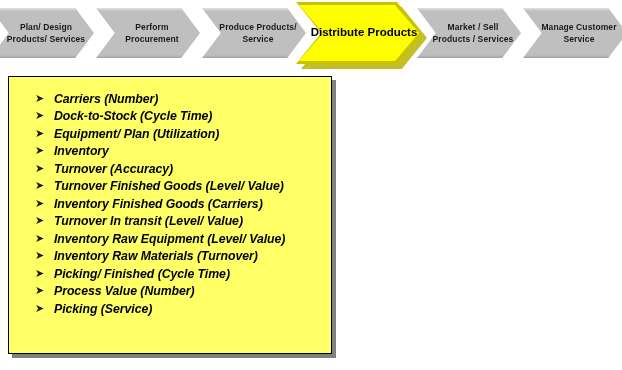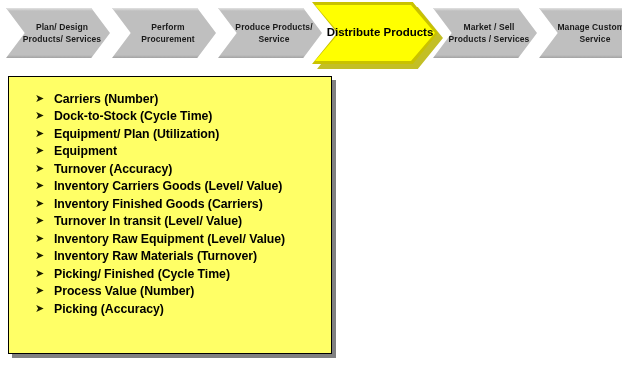--- a/index.html
+++ b/index.html
@@ -11,21 +11,21 @@
     width: 622px;
     height: 370px;
     position: relative;
     overflow: hidden;
     font-family: "Liberation Sans", sans-serif;
   }
 
   
   #process-bar {
     position: absolute;
-    left: 16px;
+    left: 0;
     top: 0;
     width: 563px;
     height: 68px;
     padding-left: 32px;
   }
 
   .chevron {
     position: absolute;
     display: flex;
     align-items: center;
@@ -160,20 +160,21 @@
   .bullet-arrow {
     flex: 0 0 auto;
     width: 19px;
     font-size: 11px;
     line-height: 1.45;
     color: #1a1a00;
     font-family: "DejaVu Sans", sans-serif;
   }
   .metric-text {
     flex: 1 1 auto;
+    font-style: italic;
   }
 </style>
 </head>
 <body>
 
 <div id="process-bar">
 
   <div class="chevron chevron-gray" style="left:-10px;">
     <span class="chev-edge"></span>
     <span class="chev-label">Plan/ Design Products/ Services</span>
@@ -218,29 +219,29 @@
       <li>
         <span class="bullet-arrow">➤</span>
         <span class="metric-text">Dock-to-Stock (Cycle Time)</span>
       </li>
       <li>
         <span class="bullet-arrow">➤</span>
         <span class="metric-text">Equipment/ Plan (Utilization)</span>
       </li>
       <li>
         <span class="bullet-arrow">➤</span>
-        <span class="metric-text">Equipment</span>
+        <span class="metric-text">Inventory</span>
       </li>
       <li>
         <span class="bullet-arrow">➤</span>
         <span class="metric-text">Turnover (Accuracy)</span>
       </li>
       <li>
         <span class="bullet-arrow">➤</span>
-        <span class="metric-text">Inventory Carriers Goods (Level/ Value)</span>
+        <span class="metric-text">Turnover Finished Goods (Level/ Value)</span>
       </li>
       <li>
         <span class="bullet-arrow">➤</span>
         <span class="metric-text">Inventory Finished Goods (Carriers)</span>
       </li>
       <li>
         <span class="bullet-arrow">➤</span>
         <span class="metric-text">Turnover In transit (Level/ Value)</span>
       </li>
       <li>
@@ -254,16 +255,16 @@
       <li>
         <span class="bullet-arrow">➤</span>
         <span class="metric-text">Picking/ Finished (Cycle Time)</span>
       </li>
       <li>
         <span class="bullet-arrow">➤</span>
         <span class="metric-text">Process Value (Number)</span>
       </li>
       <li>
         <span class="bullet-arrow">➤</span>
-        <span class="metric-text">Picking (Accuracy)</span>
+        <span class="metric-text">Picking (Service)</span>
       </li>
     </ul>
 </div>
 
 </body></html>

